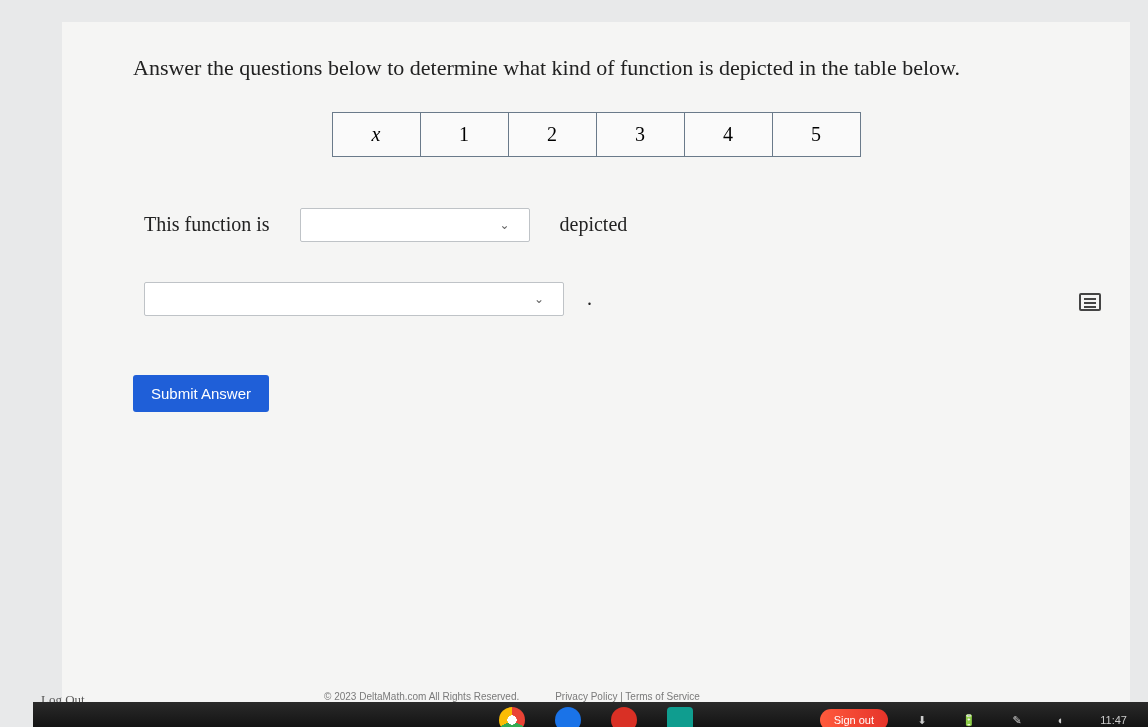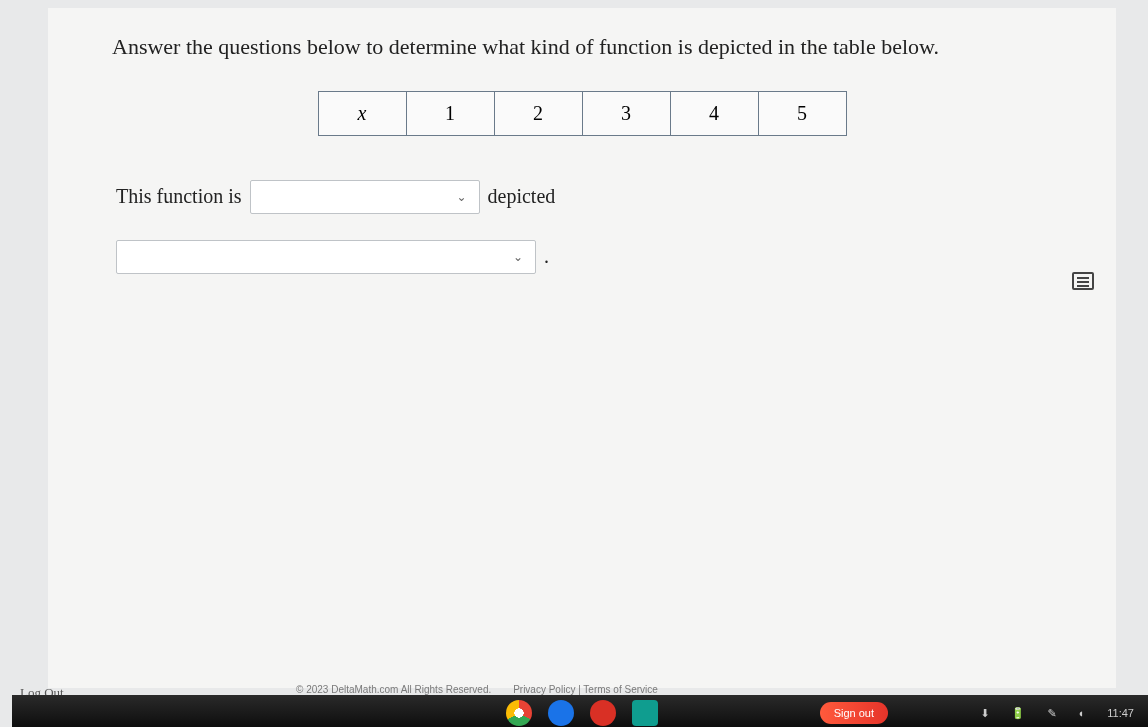--- a/index.html
+++ b/index.html
@@ -1,15 +1,15 @@
 <!DOCTYPE html>
 <html><head>
 <meta charset="utf-8">
 <style>
-  * { box-sizing: border-box; margin: 4px; padding: 0; }
+  * { box-sizing: border-box; margin: 11px; padding: 0; }
   body {
     font-family: Georgia, 'Times New Roman', serif;
     background: #e8e9ea;
     width: 1148px;
     height: 727px;
     overflow: hidden;
     position: relative;
   }
   .page {
     background: #f5f5f4;
@@ -41,20 +41,21 @@
     font-style: italic;
   }
   .answer-heading {
     font-size: 20px;
     color: #222;
     margin-bottom: 30px;
   }
   .answer-line {
     display: flex;
     align-items: center;
+    gap: 8px;
     font-size: 20px;
     color: #222;
     margin-bottom: 18px;
   }
   .select-box {
     border: 1px solid #bfc3c7;
     background: #fff;
     height: 34px;
     display: inline-flex;
     align-items: center;
@@ -195,20 +196,21 @@
     <span>depicted</span>
   </div>
 
   <div class="answer-line">
     <span class="select-box select2">
       <span class="chev">⌄</span>
     </span>
     <span class="period">.</span>
   </div>
 
+  <button class="submit-btn">Submit Answer</button>
 
 </div>
 
 <div class="logout">Log Out</div>
 
 <div class="footer-links">
   <span>© 2023 DeltaMath.com All Rights Reserved.</span>
   &nbsp;&nbsp;&nbsp;
   <span>Privacy Policy | Terms of Service</span>
 </div>

